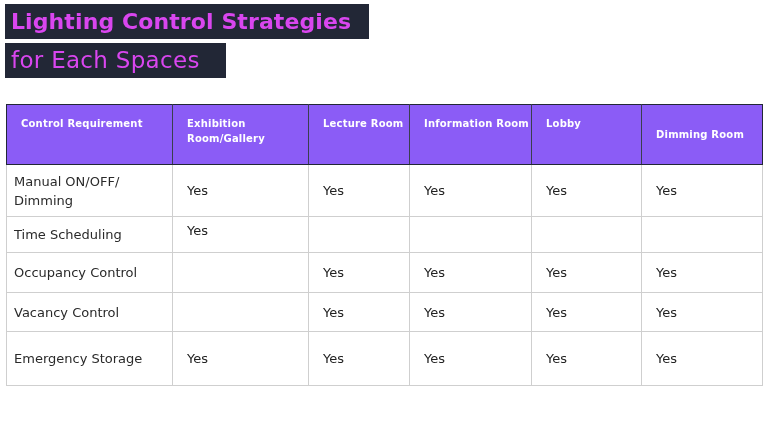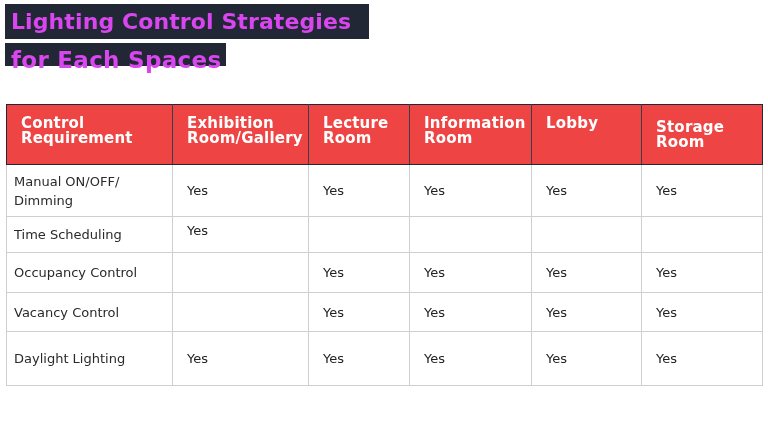--- a/index.html
+++ b/index.html
@@ -27,24 +27,24 @@
       height: 35px;
       width: 364px;
       font-size: 22px;
       font-weight: bold;
       line-height: 35px;
       padding-left: 6px;
       letter-spacing: 0.1px;
     }
     .title-2 {
       top: 43px;
-      height: 23px;
+      height: 35px;
       width: 221px;
       font-size: 23px;
-      font-weight: bold;
+      font-weight: normal;
       line-height: 35px;
       padding-left: 6px;
       letter-spacing: 0.3px;
     }
     table.grid {
       position: absolute;
       left: 6px;
       top: 104px;
       width: 756px;
       border-collapse: collapse;
@@ -52,23 +52,23 @@
     }
     table.grid th, table.grid td {
       border: 1px solid #cfcfcf;
       box-sizing: border-box;
       padding: 0 0 0 14px;
       text-align: left;
       vertical-align: middle;
       overflow: hidden;
     }
     table.grid thead th {
-      background: #ef4444;
+      background: #8b5cf6;
       color: #ffffff;
-      font-size: 15px;
+      font-size: 10px;
       font-weight: bold;
       line-height: 15px;
       height: 60px;
       border-color: #222736;
       border-right: 1px solid #3a3f4d;
       vertical-align: top;
       padding-top: 11px;
       letter-spacing: 0.2px;
     }
     table.grid thead th:last-child {
@@ -116,21 +116,21 @@
     <col style="width:110px">
     <col style="width:121px">
   </colgroup>
   <thead>
     <tr>
       <th>Control Requirement</th>
       <th>Exhibition Room/Gallery</th>
       <th>Lecture Room</th>
       <th>Information Room</th>
       <th class="lobby">Lobby</th>
-      <th class="single">Storage Room</th>
+      <th class="single">Dimming Room</th>
     </tr>
   </thead>
   <tbody>
     <tr class="r1">
       <td class="req">Manual ON/OFF/ Dimming</td>
       <td class="val">Yes</td>
       <td class="val">Yes</td>
       <td class="val">Yes</td>
       <td class="val">Yes</td>
       <td class="val">Yes</td>
@@ -153,21 +153,21 @@
     </tr>
     <tr class="r4">
       <td class="req">Vacancy Control</td>
       <td class="val"></td>
       <td class="val">Yes</td>
       <td class="val">Yes</td>
       <td class="val">Yes</td>
       <td class="val">Yes</td>
     </tr>
     <tr class="r6">
-      <td class="req">Daylight Lighting</td>
+      <td class="req">Emergency Storage</td>
       <td class="val">Yes</td>
       <td class="val">Yes</td>
       <td class="val">Yes</td>
       <td class="val">Yes</td>
       <td class="val">Yes</td>
     </tr>
   </tbody>
 </table>
 
 </body></html>

